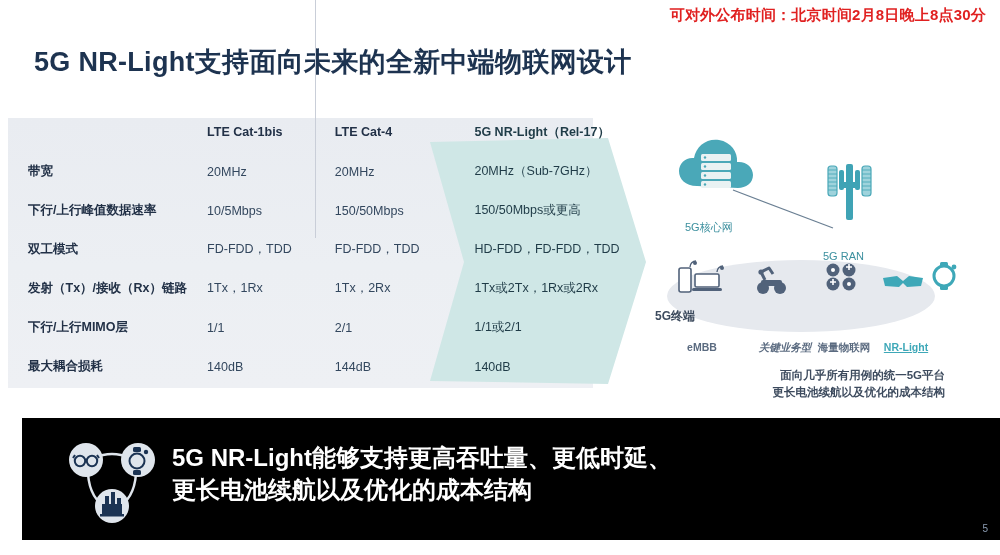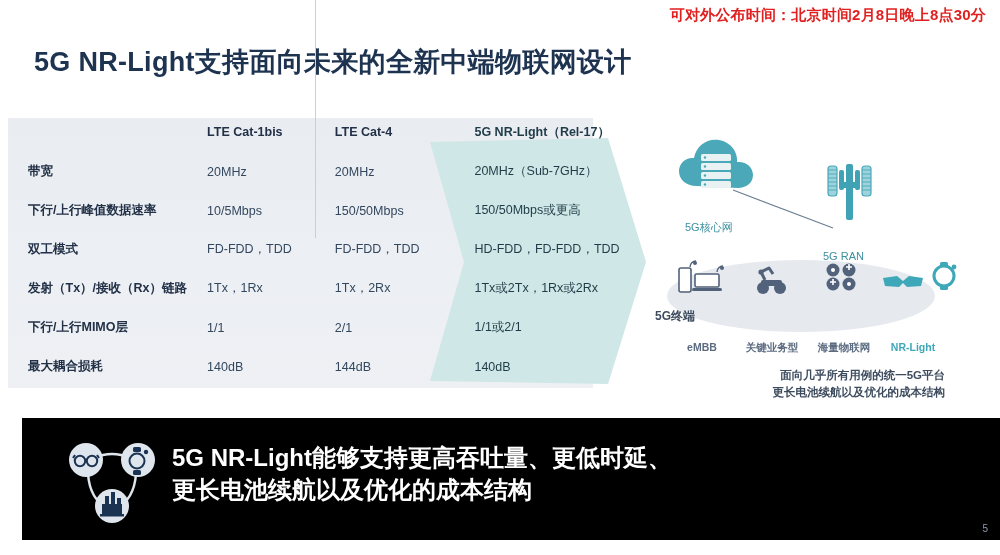--- a/index.html
+++ b/index.html
@@ -230,38 +230,38 @@
   </svg>
   <div class="dev-lbl" style="left:18px;top:176px;width:58px;">eMBB</div>
 
   <svg width="40" height="30" style="position:absolute;left:96px;top:146px;">
     <circle cx="12" cy="22" r="6" fill="#51627a"></circle>
     <circle cx="29" cy="22" r="6" fill="#51627a"></circle>
     <rect x="10" y="14" width="21" height="6" rx="2" fill="#51627a"></rect>
     <path d="M14 14 L10 6 L18 2 L22 8" fill="none" stroke="#51627a" stroke-width="3" stroke-linejoin="round"></path>
     <circle cx="10" cy="6" r="2.6" fill="#51627a"></circle>
   </svg>
-  <div class="dev-lbl" style="left:80px;top:176px;width:74px;">关键业务型</div>
+  <div class="dev-lbl" style="left:93px;top:176px;width:74px;font-style:italic;">关键业务型</div>
 
   <svg width="40" height="30" style="position:absolute;left:168px;top:142px;">
     <circle cx="10" cy="8" r="6.5" fill="#51627a"></circle>
     <circle cx="26" cy="8" r="6.5" fill="#51627a"></circle>
     <circle cx="10" cy="22" r="6.5" fill="#51627a"></circle>
     <circle cx="26" cy="22" r="6.5" fill="#51627a"></circle>
     <path d="M23 5 h6 M26 2 v6" stroke="#fff" stroke-width="1.6"></path>
     <path d="M7 20 h6 M10 17 v6" stroke="#fff" stroke-width="1.6"></path>
     <circle cx="10" cy="8" r="2" fill="#fff"></circle>
     <circle cx="26" cy="22" r="2" fill="#fff"></circle>
   </svg>
   <div class="dev-lbl" style="left:152px;top:176px;width:74px;">海量物联网</div>
 
   <svg width="44" height="24" style="position:absolute;left:226px;top:150px;">
     <path d="M2 8 L16 6 L22 11 L28 6 L42 8 L40 16 L26 17 L22 13 L18 17 L4 16 Z" fill="#3ea8b8"></path>
   </svg>
-  <div class="dev-lbl teal" style="left:220px;top:176px;width:76px;">NR-Light</div>
+  <div class="dev-lbl teal" style="left:213px;top:176px;width:76px;text-decoration:underline;">NR-Light</div>
 
   <svg width="30" height="32" style="position:absolute;left:275px;top:140px;">
     <circle cx="14" cy="16" r="10" fill="none" stroke="#3ea8b8" stroke-width="3"></circle>
     <rect x="10" y="2" width="8" height="5" rx="1.5" fill="#3ea8b8"></rect>
     <rect x="10" y="25" width="8" height="5" rx="1.5" fill="#3ea8b8"></rect>
     <circle cx="24" cy="7" r="2.4" fill="#3ea8b8"></circle>
   </svg>
 
   <div class="terminals-lbl">5G终端</div>
   <div class="caption">

